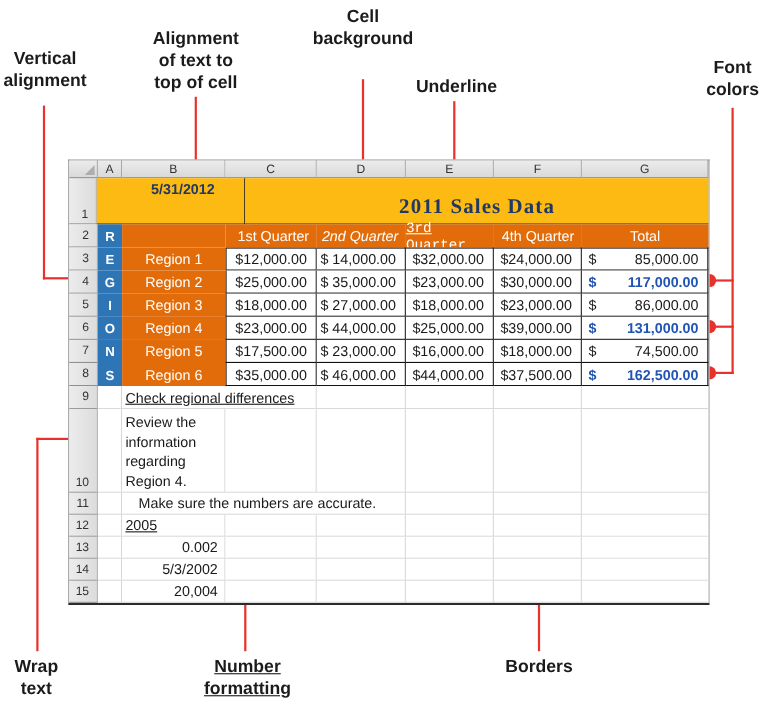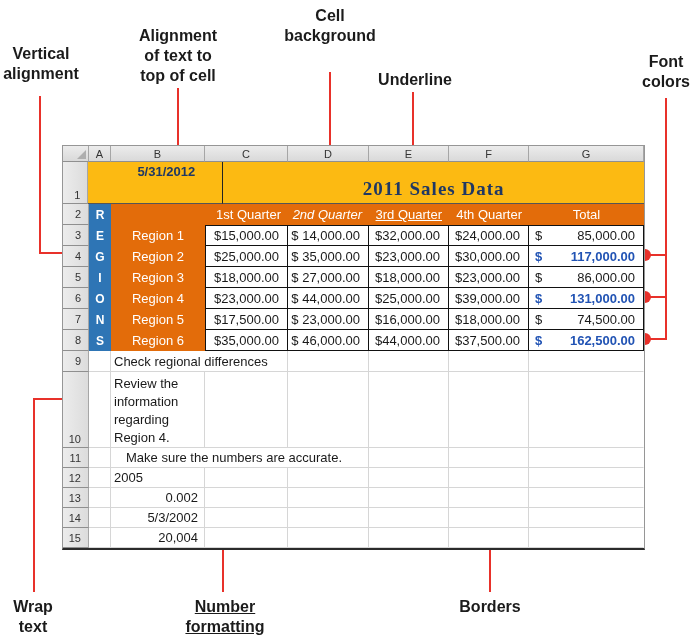--- a/index.html
+++ b/index.html
@@ -43,37 +43,37 @@
   .gold{background:#fcba12;}
   .r1a{justify-content:center;align-items:flex-start;padding:2px 0 0 22px;
        color:#1f3864;font-weight:700;border-right:1px solid #222;border-bottom:1px solid #555;}
   .r1b{justify-content:center;align-items:flex-end;padding-bottom:3px;border-bottom:1px solid #555;
        font-family:"Liberation Serif",serif;font-weight:700;font-size:19px;color:#1f3864;letter-spacing:1px;}
 
   
   .ac{background:#2e75b5;color:#fff;font-weight:700;font-size:12px;justify-content:center;}
   .bc{background:#e36c0a;color:#fff;justify-content:center;}
   .oh{background:#e36c0a;color:#fff;justify-content:flex-end;padding-right:7px;}
-  .oh.it{font-style:italic;} .oh.ul span{text-decoration:underline;}
+  .oh.it{font-style:italic;} .oh.ul span{text-decoration:underline;font-family:Liberation Mono, monospace;}
   .oh.ctr{justify-content:center;padding-right:0;}
 
   
   .dc{background:#fff;border-right:1px solid #111;border-bottom:1px solid #111;
       justify-content:flex-end;padding-right:8px;}
   .dc.first{border-left:1px solid #111;}
   .row.r3 .dc{border-top:1px solid #111;}
   .tc{background:#fff;border-right:1px solid #111;border-bottom:1px solid #111;
       justify-content:space-between;padding:0 8px 0 6px;}
   .row.r3 .tc{border-top:1px solid #111;}
   .t-blue{color:#2153b4;font-weight:700;}
 
   
   .gc{border-right:1px solid #d6d6d6;border-bottom:1px solid #d6d6d6;background:#fff;}
   .gc.noline{border-right-color:transparent;}
-  .txl{padding-left:3px;} .txr{justify-content:flex-end;padding-right:6px;}
+  .txl{padding-left:3px;text-decoration:underline;} .txr{justify-content:flex-end;padding-right:6px;}
   .ind{padding-left:15px;}
   .wrapcell{flex-direction:column;align-items:flex-start;justify-content:flex-start;
             padding:3px 0 0 3px;line-height:18px;}
 </style>
 </head>
 <body>
 
 <div id="fig">
 
   <div class="anno" style="left:1px;top:44px;width:80px;">
@@ -175,21 +175,21 @@
           <span>3rd Quarter</span>
         </div>
       <div class="cell oh w-f h-std">4th Quarter</div>
       <div class="cell oh ctr w-g h-std">Total</div>
     </div>
 
     <div class="row r3">
       <div class="rn w-corner h-std">3</div>
       <div class="cell ac w-a h-std">E</div>
       <div class="cell bc w-b h-std">Region 1</div>
-      <div class="cell dc first w-c h-std">$15,000.00</div>
+      <div class="cell dc first w-c h-std">$12,000.00</div>
       <div class="cell dc w-d h-std">$ 14,000.00</div>
       <div class="cell dc w-e h-std">$32,000.00</div>
       <div class="cell dc w-f h-std">$24,000.00</div>
       <div class="cell tc w-g h-std">
           <span>$</span>
           <span>85,000.00</span>
         </div>
     </div>
 
     <div class="row">

